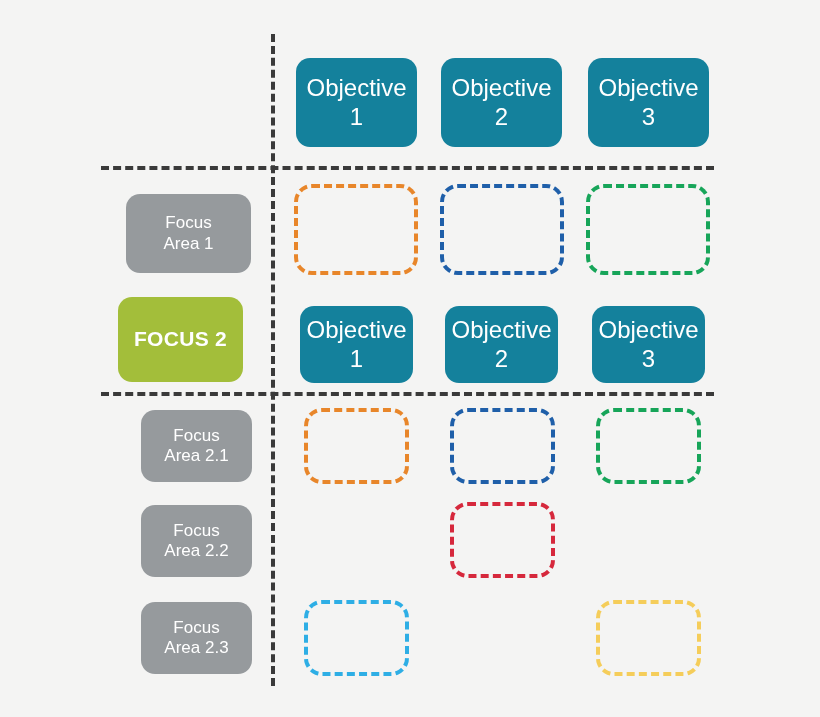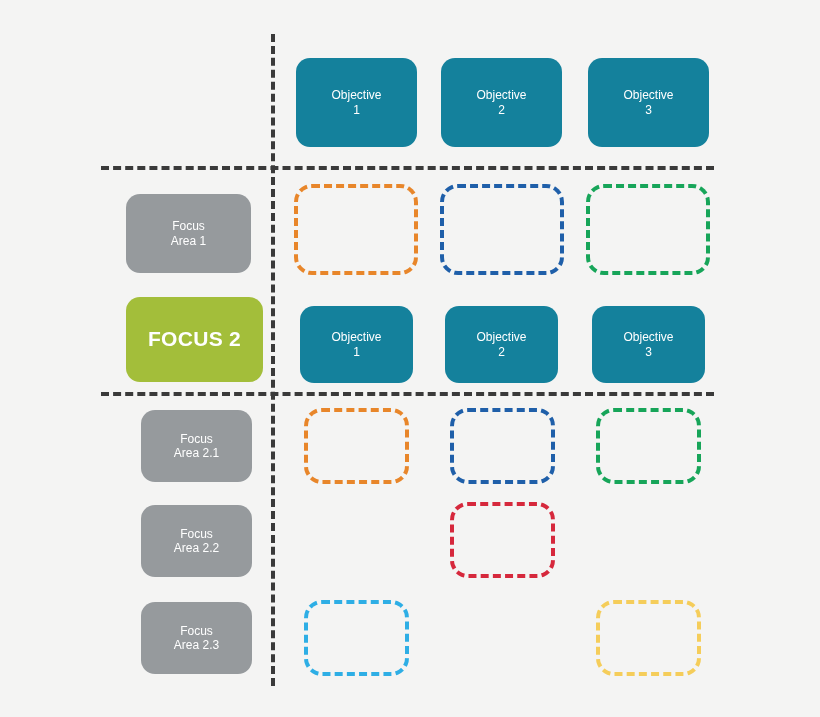--- a/index.html
+++ b/index.html
@@ -50,27 +50,27 @@
   .box-focus-head {
     background: #a3be3a;
     border-radius: 14px;
     font-size: 21px;
     font-weight: bold;
     letter-spacing: 0.3px;
   }
   .box-gray {
     background: #969a9d;
     border-radius: 14px;
-    font-size: 12px;
+    font-size: 17px;
     font-weight: normal;
   }
   .box-objective {
     background: #14819c;
     border-radius: 14px;
-    font-size: 12px;
+    font-size: 24px;
     font-weight: normal;
   }
 
   
   .dashed-box {
     position: absolute;
     box-sizing: border-box;
     border-style: dashed;
     border-width: 4px;
     border-radius: 18px;
@@ -86,21 +86,21 @@
 
   <div class="h-divider" style="left: 101px; top: 166px; width: 613px; border-color: rgb(58, 58, 58);"></div>
   <div class="h-divider" style="left: 101px; top: 392px; width: 613px; border-color: rgb(58, 58, 58);"></div>
 
 
   <div class="box box-gray" style="left: 126px; top: 194px; width: 125px; height: 79px;">
     <span>Focus
 Area  1</span>
   </div>
 
-  <div class="box box-focus-head" style="left: 126px; top: 297px; width: 137px; height: 85px;">
+  <div class="box box-focus-head" style="left: 118px; top: 297px; width: 125px; height: 85px;">
     <span>FOCUS 2</span>
   </div>
 
   <div class="box box-gray" style="left: 141px; top: 410px; width: 111px; height: 72px;">
     <span>Focus
 Area  2.1</span>
   </div>
 
   <div class="box box-gray" style="left: 141px; top: 505px; width: 111px; height: 72px;">
     <span>Focus

